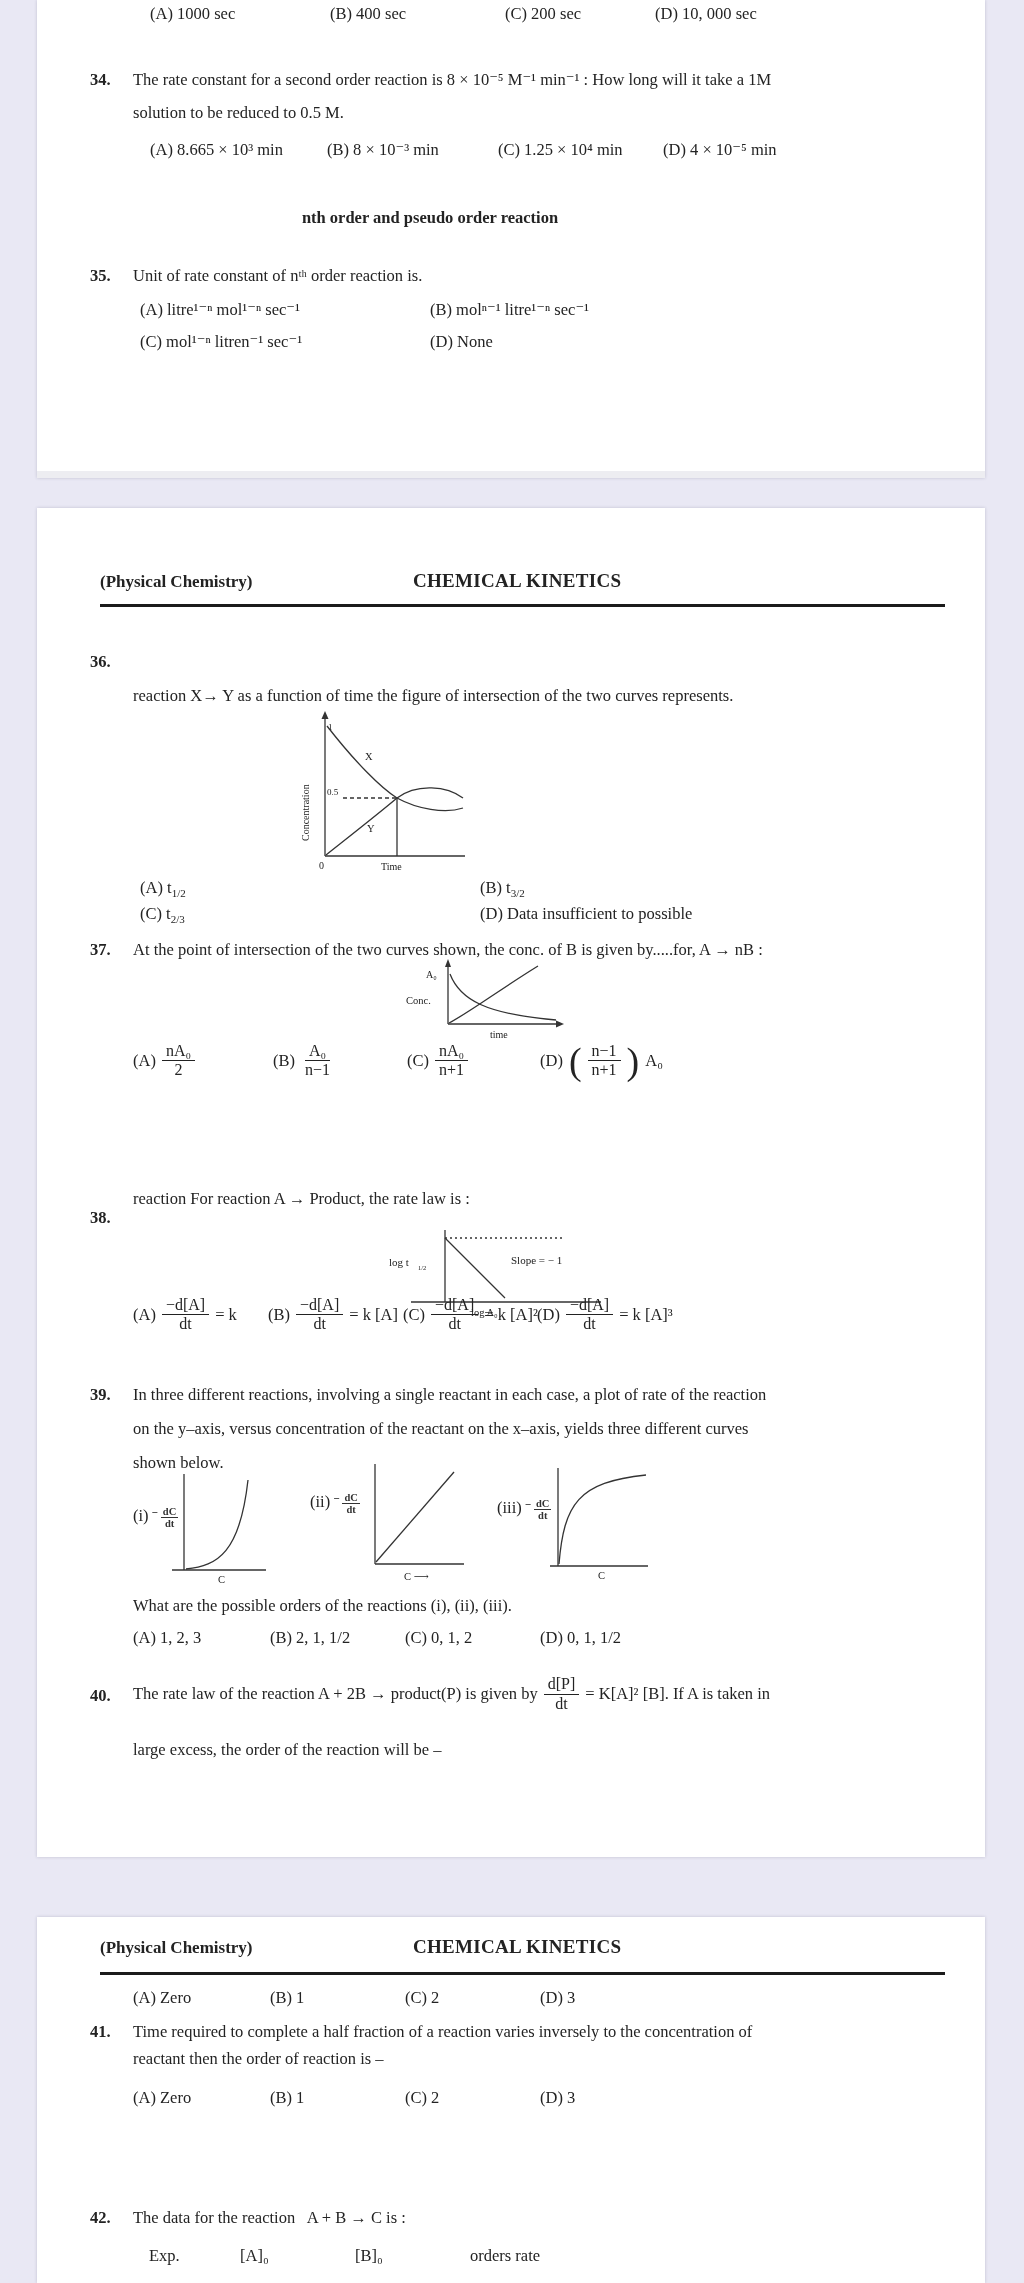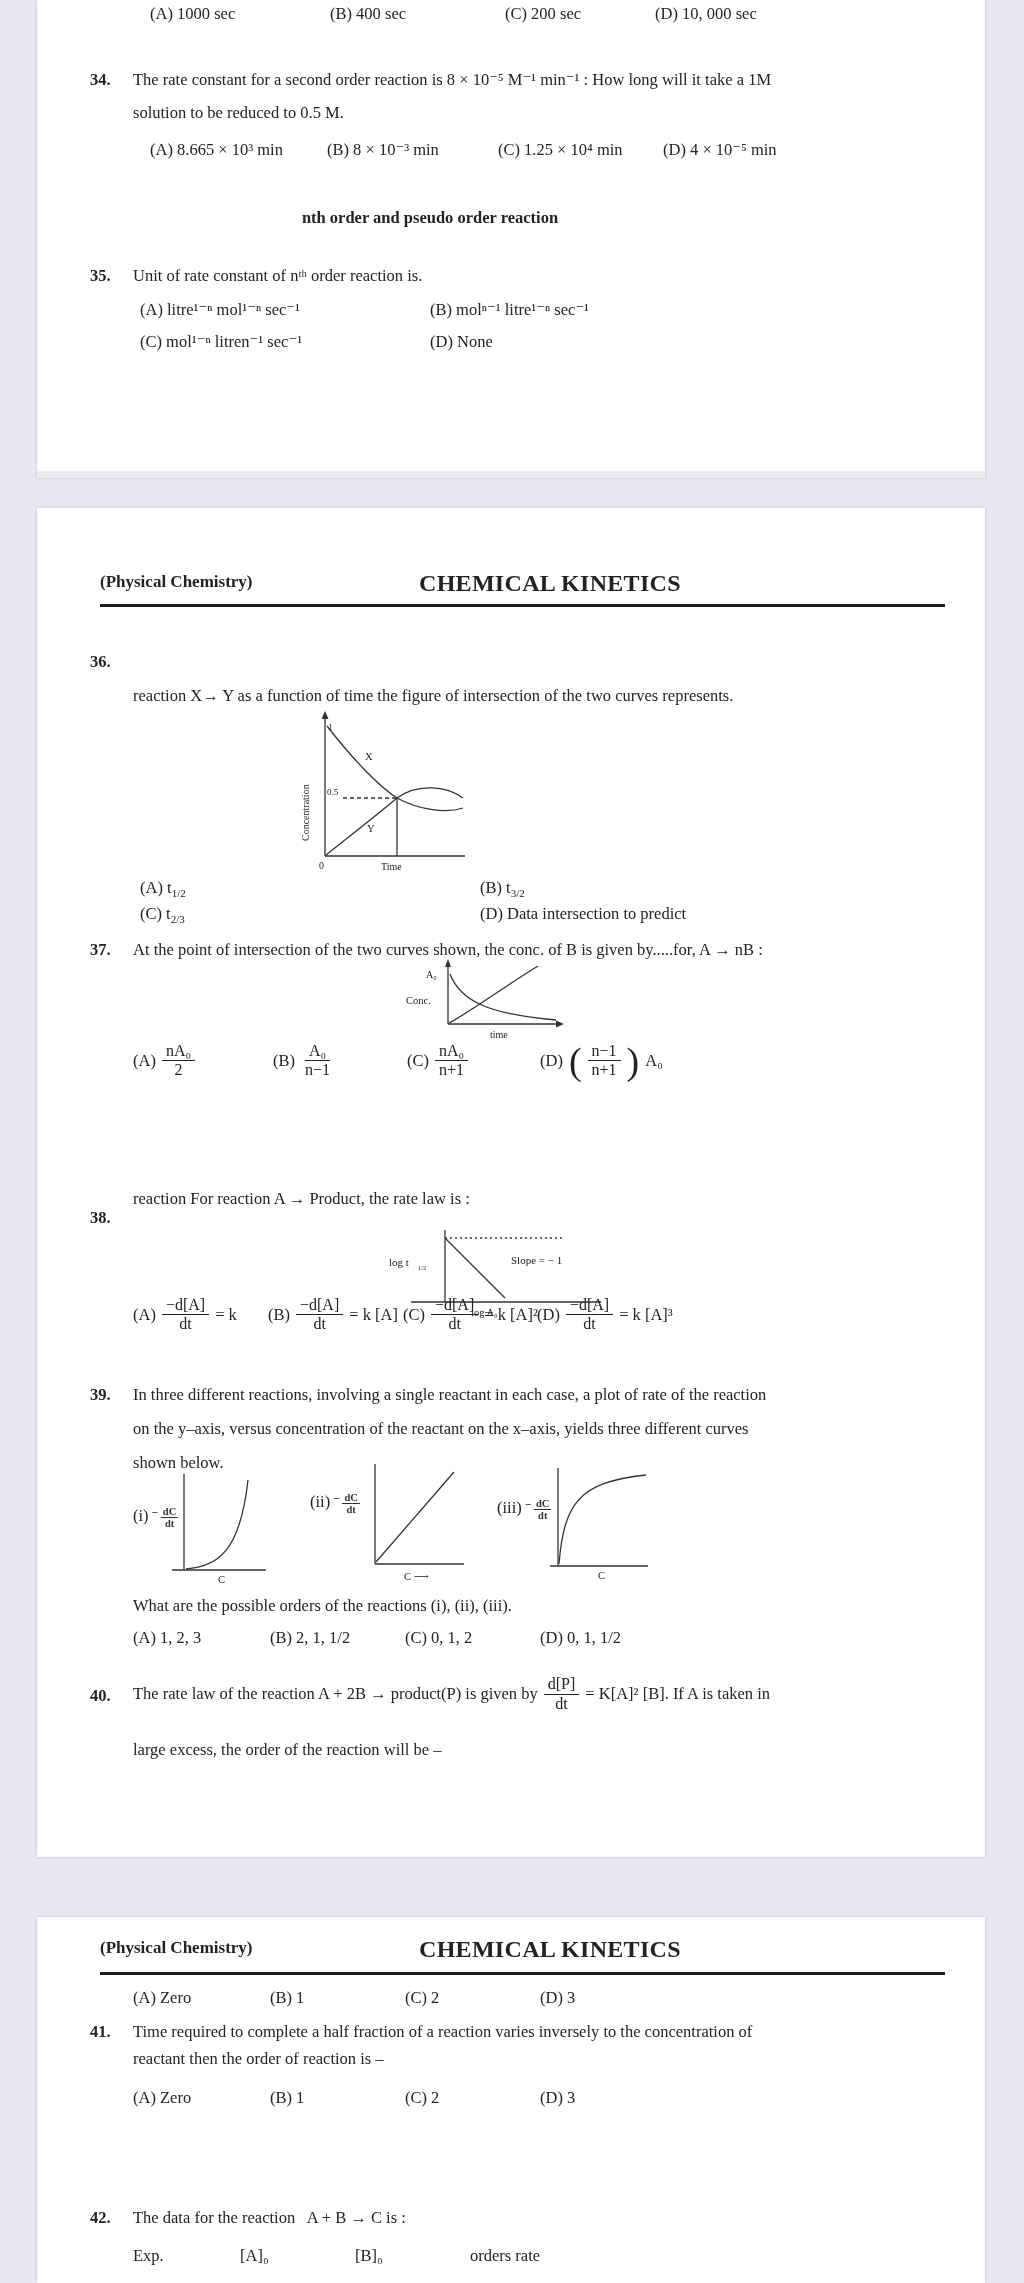--- a/index.html
+++ b/index.html
@@ -7,21 +7,21 @@
           font-family:"Liberation Serif","DejaVu Serif",serif;color:#232323;font-size:16.5px;}
   .page{position:absolute;left:37px;width:948px;background:#ffffff;box-shadow:0 0 3px rgba(100,100,130,.3);}
   #page1{top:0;height:478px;}
   #page2{top:508px;height:1349px;}
   #page3{top:1917px;height:366px;}
   .content{position:absolute;inset:0;z-index:2;}
   .abs{position:absolute;white-space:nowrap;}
   .qnum{font-weight:bold;}
   .sect{font-weight:bold;}
   .phead-left{font-weight:bold;font-size:17px;}
-  .phead-title{font-weight:bold;font-size:24px;letter-spacing:.3px;margin-left:6px;}
+  .phead-title{font-weight:bold;font-size:19px;letter-spacing:.3px;}
   .hrule{position:absolute;left:100px;width:845px;height:3px;background:#1b1b1b;}
   .scan-edge{position:absolute;left:37px;top:471px;width:948px;height:7px;background:#ededf1;}
   sub.fr{font-size:11px;}
   .frow{position:absolute;display:flex;align-items:center;gap:6px;white-space:nowrap;}
   .frac{display:inline-flex;flex-direction:column;align-items:center;line-height:1.15;font-size:16px;}
   .frac .fnum{padding:0 4px;border-bottom:1.4px solid #222;}
   .frac .fden{padding:0 4px;}
   .bigp{font-size:38px;font-weight:400;line-height:.8;}
   .mfrac{display:inline-flex;flex-direction:column;align-items:center;line-height:1.05;font-size:10.5px;font-weight:bold;color:#333;}
   .mfrac .fnum{padding:0 2px;border-bottom:1px solid #333;}
@@ -85,21 +85,21 @@
       <line x1="104" y1="90" x2="104" y2="148"></line>
       <text x="72" y="52" font-size="10.5">X</text>
       <text x="74" y="124" font-size="10.5">Y</text>
       <text x="26" y="161" font-size="10">0</text>
       <text x="88" y="162" font-size="10">Time</text>
     </svg>
 
     <span class="abs" style="left:140px;top:878px"><span>(A) t</span><sub class="fr">1/2</sub></span>
     <span class="abs" style="left:480px;top:878px"><span>(B) t</span><sub class="fr">3/2</sub></span>
     <span class="abs" style="left:140px;top:904px"><span>(C) t</span><sub class="fr">2/3</sub></span>
-    <span class="abs" style="left:480px;top:904px">(D) Data intersection to predict</span>
+    <span class="abs" style="left:480px;top:904px">(D) Data insufficient to possible</span>
 
     <span class="abs qnum" style="left:90px;top:940px">37.</span>
     <span class="abs" style="left:133px;top:940px">At the point of intersection of the two curves shown, the conc. of B is given by.....for, A → nB :</span>
 
     <svg class="abs" style="left:398px;top:956px" width="172" height="88" viewBox="0 0 172 88">
       <polygon class="arrow" points="50,3 47,11 53,11"></polygon>
       <line x1="50" y1="10" x2="50" y2="68"></line>
       <line x1="50" y1="68" x2="160" y2="68"></line>
       <polygon class="arrow" points="166,68 158,64.5 158,71.5"></polygon>
       <text x="28" y="22" font-size="10">A₀</text>
@@ -270,19 +270,19 @@
 
     <span class="abs" style="left:133px;top:2088px">(A) Zero</span>
     <span class="abs" style="left:270px;top:2088px">(B) 1</span>
     <span class="abs" style="left:405px;top:2088px">(C) 2</span>
     <span class="abs" style="left:540px;top:2088px">(D) 3</span>
 
 
     <span class="abs qnum" style="left:90px;top:2208px">42.</span>
     <span class="abs" style="left:133px;top:2208px">The data for the reaction&nbsp;&nbsp; A + B → C is :</span>
 
-    <span class="abs" style="left:133px;top:2246px">Exp.</span>
+    <span class="abs" style="left:149px;top:2246px">Exp.</span>
     <span class="abs" style="left:240px;top:2246px">[A]₀</span>
     <span class="abs" style="left:355px;top:2246px">[B]₀</span>
     <span class="abs" style="left:470px;top:2246px">orders rate</span>
 
   </div>
 </div>
 
 </body></html>

